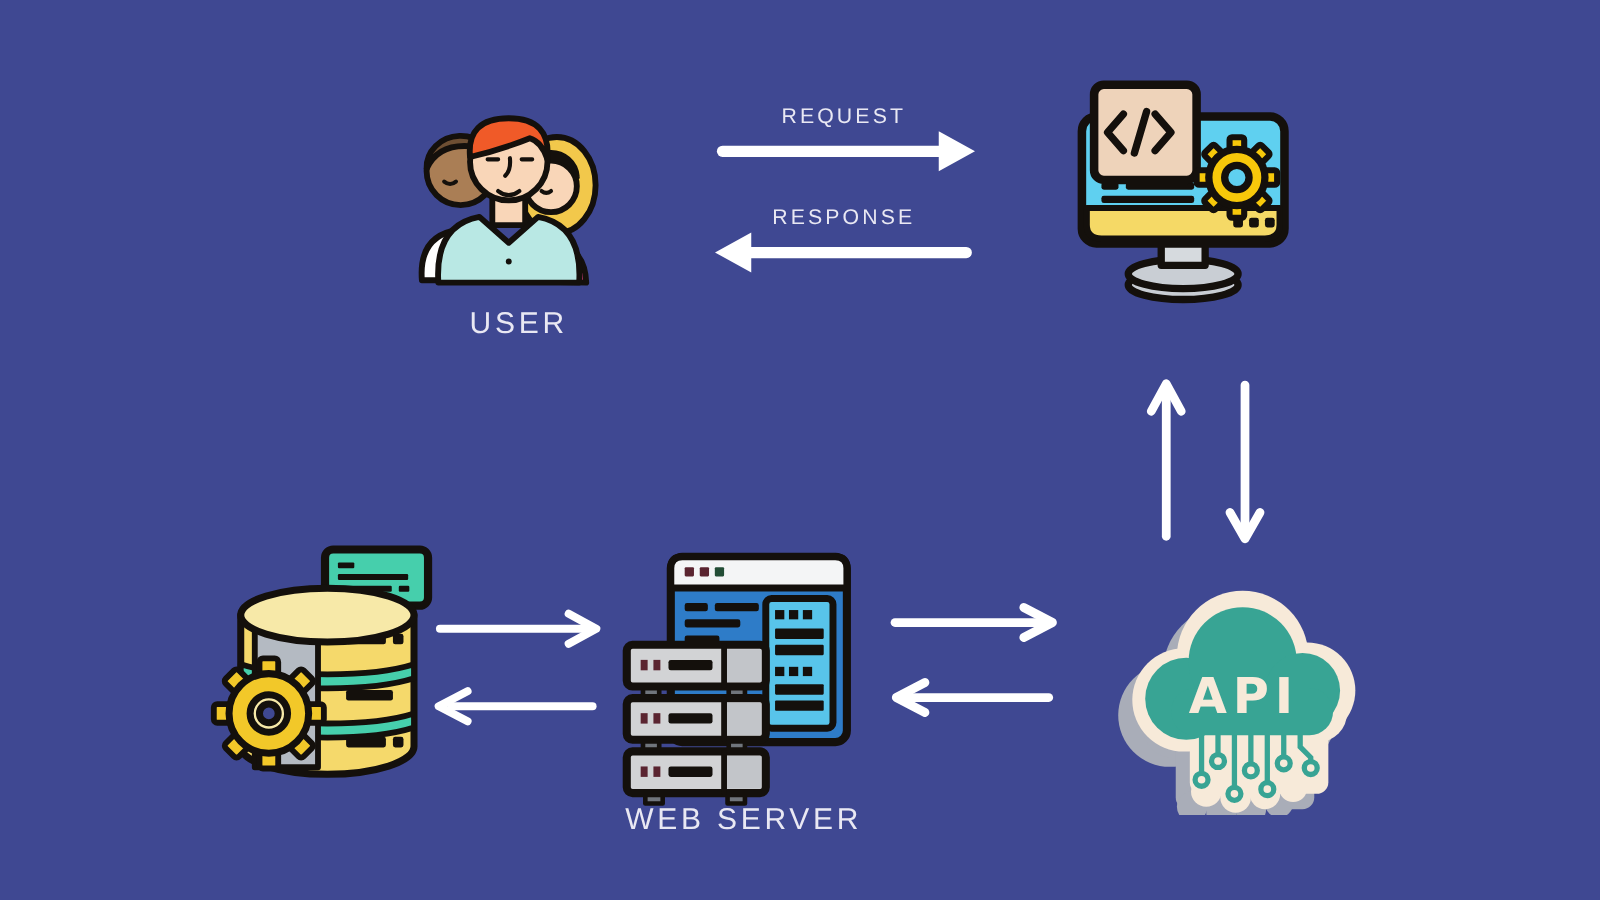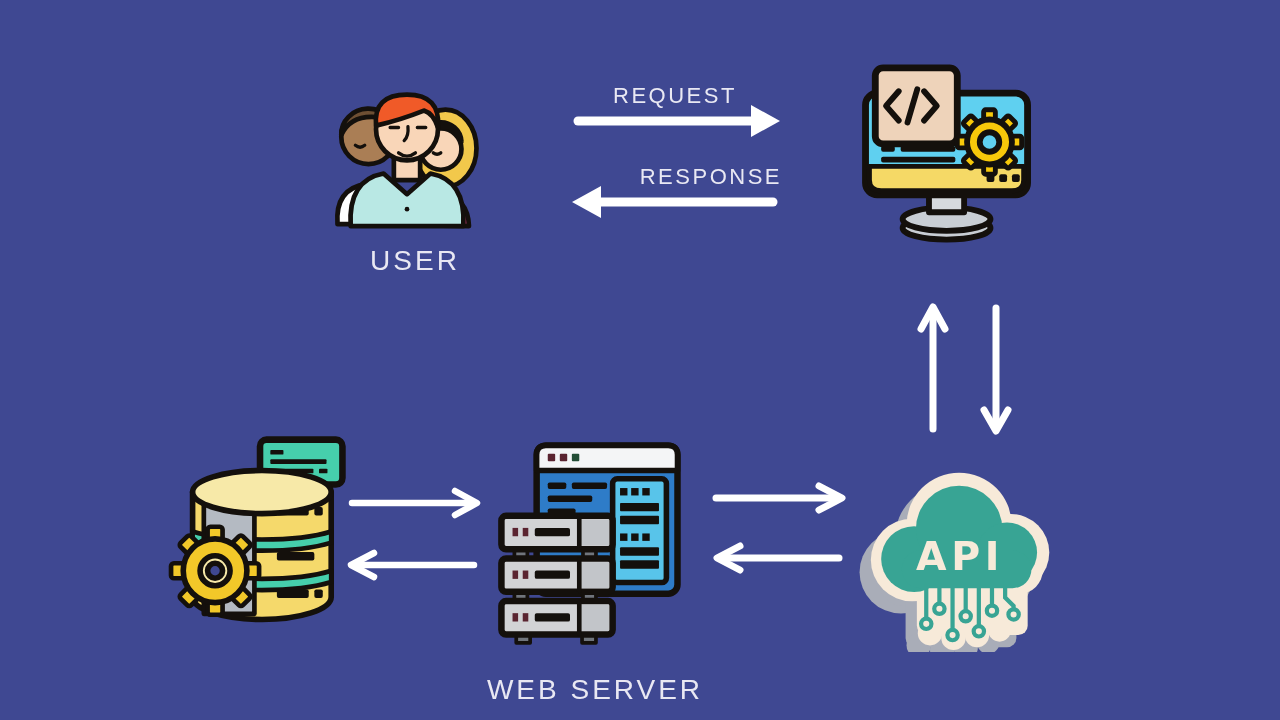--- a/index.html
+++ b/index.html
@@ -6,37 +6,37 @@
   .canvas{
     position:relative;width:1280px;height:720px;overflow:hidden;
     background:var(--background,#3f4892);
     font-family:"Liberation Sans",sans-serif;
   }
   .arrows{position:absolute;left:0;top:0;width:1280px;height:720px;}
   .node{position:absolute;}
   .node svg{display:block;width:100%;height:auto;}
   .diagram-label{
     position:absolute;color:var(--label-text,#e9e8f3);
-    font-size:28px;letter-spacing:3px;text-align:center;font-weight:400;
+    font-size:24px;letter-spacing:3px;text-align:center;font-weight:400;
   }
   .edge-label{
     position:absolute;color:var(--label-text,#e9e8f3);
-    font-size:22px;letter-spacing:2.5px;text-align:center;font-weight:400;
+    font-size:17px;letter-spacing:2.5px;text-align:center;font-weight:400;
   }
   .node-user{left:330px;top:58px;width:154px;}
   .node-webapp{left:846px;top:60px;width:205px;}
-  .node-api{left:853px;top:436px;width:216px;text-decoration:underline;}
+  .node-api{left:888px;top:436px;width:216px;text-decoration:underline;}
   .node-webserver{left:494px;top:438px;width:190px;}
   .node-database{left:157px;top:434px;width:192px;}
   .lbl-user{left:330px;top:245px;width:170px;}
   .lbl-webapp{left:818px;top:270px;width:282px;}
-  .lbl-webserver{left:482px;top:674px;width:226px;text-align:center;}
+  .lbl-webserver{left:482px;top:642px;width:226px;text-align:center;}
   .lbl-database{left:176px;top:653px;width:226px;}
   .lbl-request{left:568px;top:83px;width:214px;}
-  .lbl-response{left:568px;top:164px;width:214px;text-align:right;}
+  .lbl-response{left:568px;top:164px;width:214px;}
 </style>
 </head>
 <body>
 
 <div class="canvas">
 
   <svg class="arrows" viewBox="0 0 1280 720" fill="none" stroke="#ffffff" stroke-linecap="round" stroke-linejoin="round">
     <g>
       <line x1="578" y1="121" x2="753" y2="121" stroke-width="9"></line>
       <polygon points="751,105 780,121 751,137" fill="#ffffff" stroke="none"></polygon>

